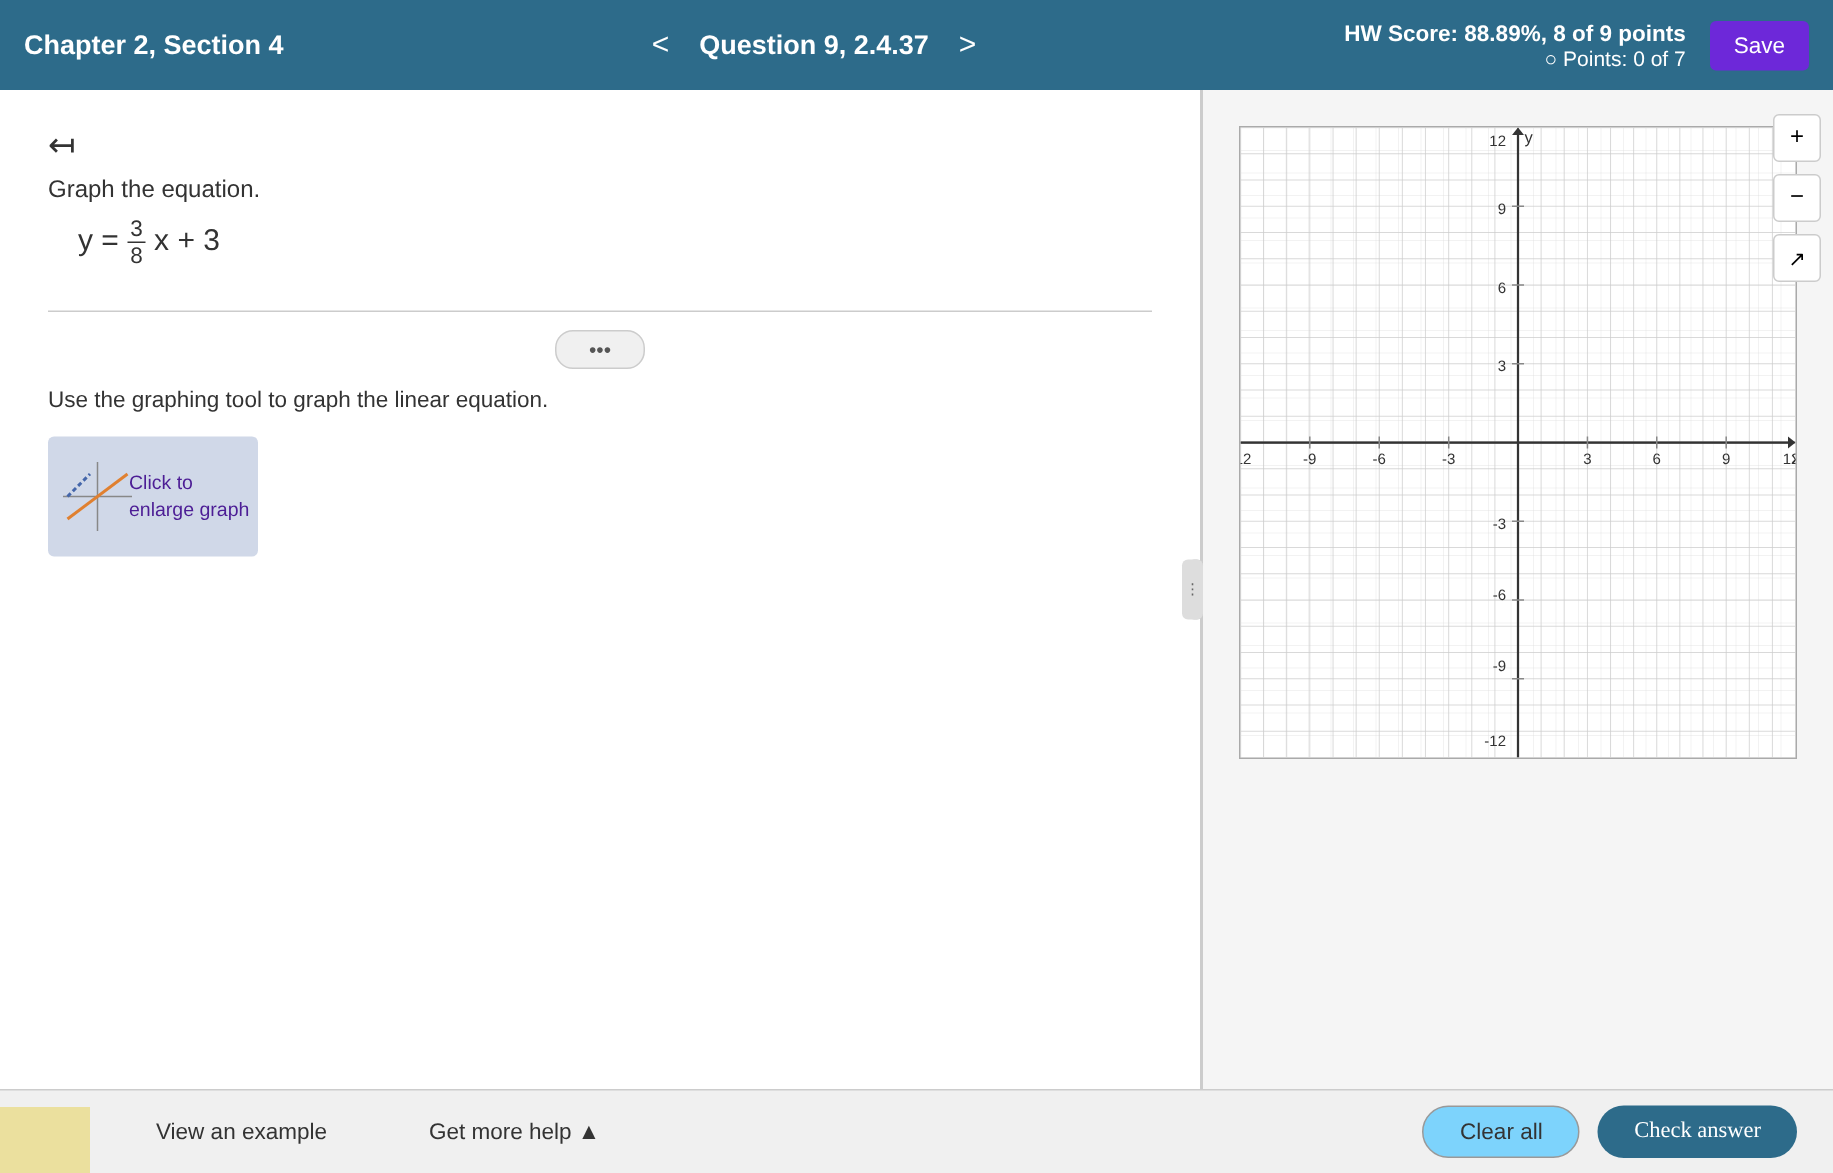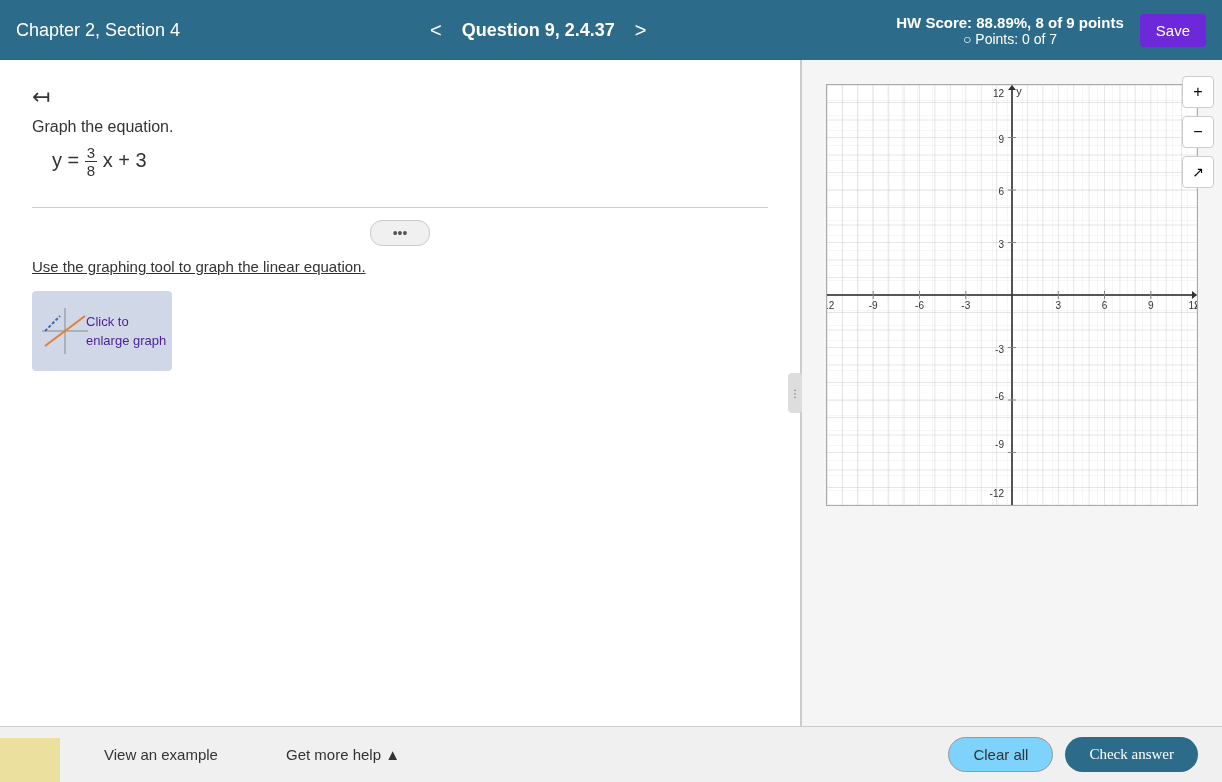--- a/index.html
+++ b/index.html
@@ -7,24 +7,24 @@
 
     .header {
       background: #2d6b8a;
       color: white;
       display: flex;
       align-items: center;
       justify-content: space-between;
       padding: 8px 16px;
       height: 60px;
     }
-    .header-left { font-size: 18px; font-weight: normal; }
+    .header-left { font-size: 18px; font-weight: bold; }
     .header-center { display: flex; align-items: center; gap: 12px; font-size: 18px; font-weight: bold; }
     .header-center button { background: none; border: none; color: white; font-size: 20px; cursor: pointer; padding: 4px 8px; }
-    .header-right { display: flex; flex-direction: column; align-items: center; font-size: 14px; }
+    .header-right { display: flex; flex-direction: column; align-items: flex-end; font-size: 14px; }
     .hw-score { font-weight: bold; font-size: 15px; }
     .save-btn {
       background: #6d28d9;
       color: white;
       border: none;
       padding: 8px 16px;
       border-radius: 4px;
       cursor: pointer;
       font-size: 15px;
     }
@@ -54,21 +54,21 @@
     }
 
     .question-label { font-size: 16px; color: #333; margin-bottom: 8px; }
     .equation { font-size: 20px; color: #333; margin-bottom: 16px; margin-left: 20px; }
     .equation .fraction { display: inline-flex; flex-direction: column; align-items: center; vertical-align: middle; font-size: 18px; }
     .fraction .num { border-bottom: 1px solid #333; padding: 0 2px; font-size: 15px; }
     .fraction .den { font-size: 15px; padding: 0 2px; }
 
     .separator { border: none; border-top: 1px solid #ccc; margin: 12px 0; }
 
-    .instruction { font-size: 15px; color: #333; margin-bottom: 16px; text-decoration: underline; }
+    .instruction { font-size: 15px; color: #333; margin-bottom: 16px; }
 
     .graph-thumbnail {
       background: #d0d8e8;
       width: 140px;
       height: 80px;
       display: flex;
       align-items: center;
       justify-content: center;
       border-radius: 4px;
       cursor: pointer;

